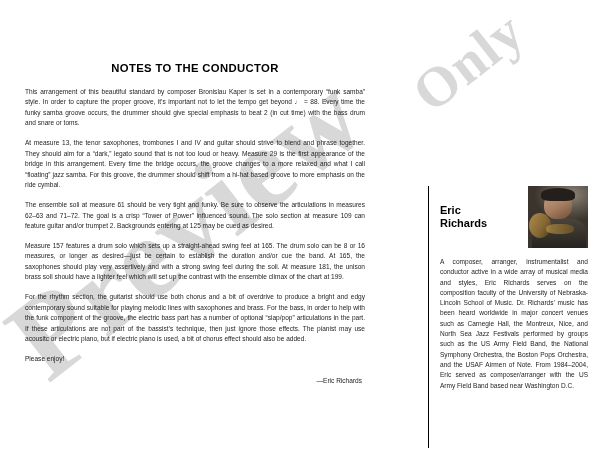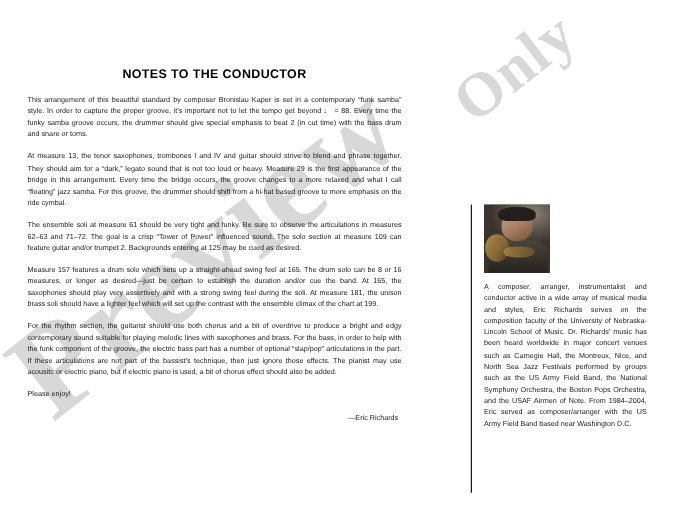--- a/index.html
+++ b/index.html
@@ -217,20 +217,22 @@
     <p id="closing-par">Please enjoy!</p>
 
     <p id="signature">—Eric Richards</p>
   </div>
 
   <div id="column-divider"></div>
 
   <div id="sidebar">
 
     <div id="bio-header">
+      <div id="bio-name">Eric
+Richards</div>
 
       <div id="bio-photo">
         <div class="ph-bg"></div>
         <div class="ph-body"></div>
         <div class="ph-face"></div>
         <div class="ph-hair"></div>
         <div class="ph-horn"></div>
         <div class="ph-horn2"></div>
       </div>
     </div>

